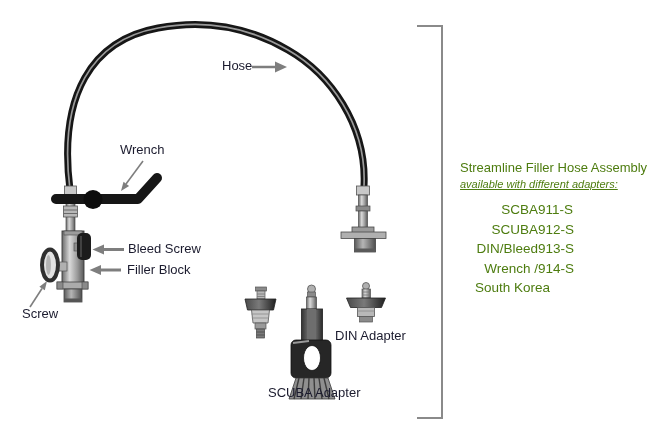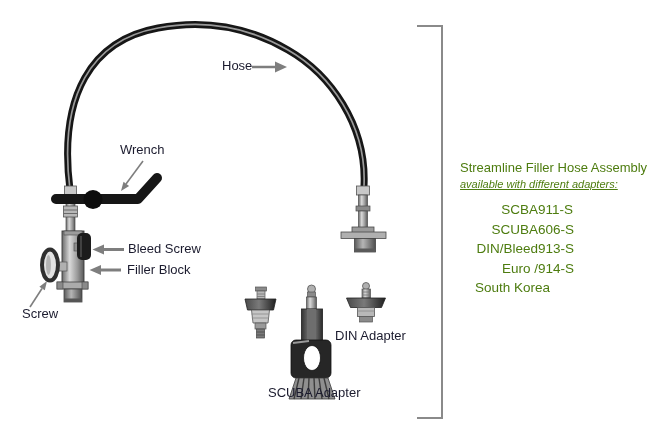--- a/index.html
+++ b/index.html
@@ -180,27 +180,27 @@
   <div class="part-label" style="left:268px;top:386px">SCUBA Adapter</div>
 
   <div id="info-panel">
     <div id="info-title">Streamline Filler Hose Assembly</div>
     <div id="info-subtitle">available with different adapters:</div>
     <div class="adapter-table">
       <div class="adapter-row">
         <span class="a-name">SCBA</span><span class="a-model">911-S</span>
       </div>
       <div class="adapter-row">
-        <span class="a-name">SCUBA</span><span class="a-model">606-S</span>
+        <span class="a-name">SCUBA</span><span class="a-model">912-S</span>
       </div>
       <div class="adapter-row">
         <span class="a-name">DIN/Bleed</span><span class="a-model">913-S</span>
       </div>
       <div class="adapter-row">
-        <span class="a-name">Euro /</span><span class="a-model">914-S</span>
+        <span class="a-name">Wrench /</span><span class="a-model">914-S</span>
       </div>
       <div class="adapter-row indent">
         <span class="a-name">South Korea</span><span class="a-model"></span>
       </div>
     </div>
   </div>
 
 </div>
 
 </body></html>

